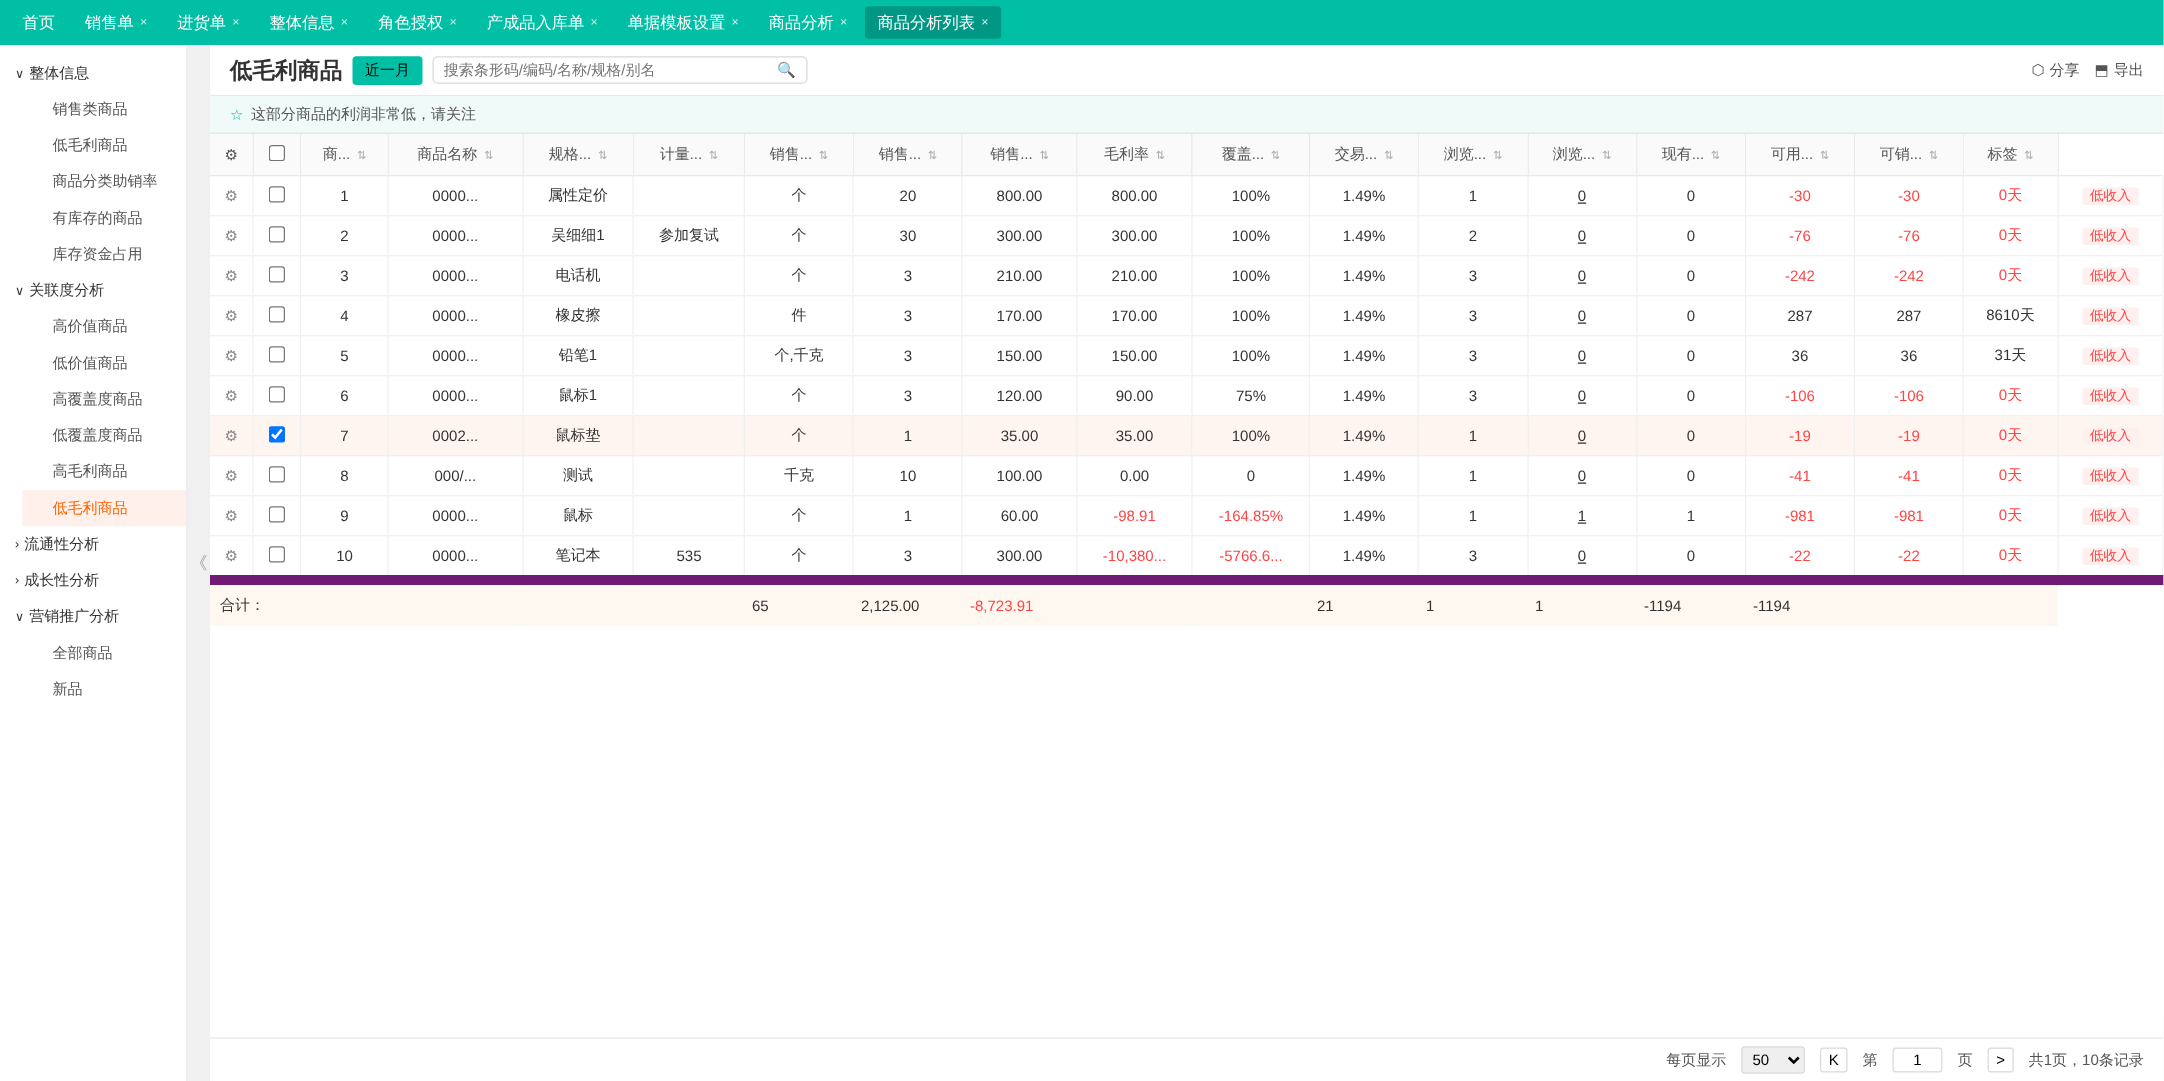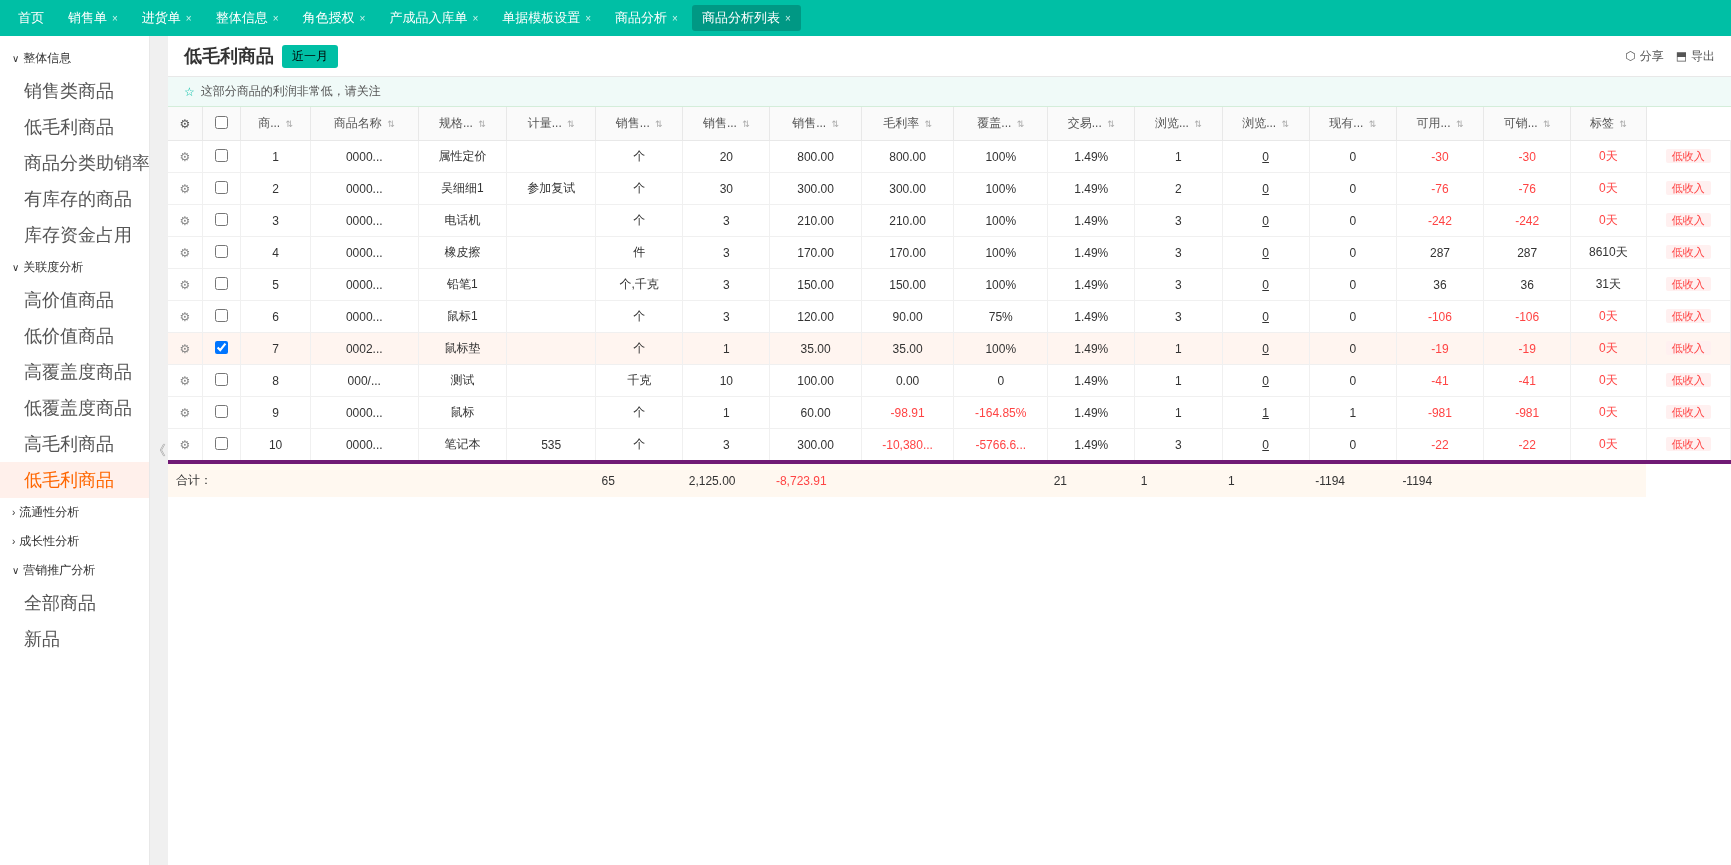--- a/index.html
+++ b/index.html
@@ -51,24 +51,25 @@
       color: #333;
       cursor: pointer;
       font-weight: 500;
     }
     .sidebar-group-header .chevron {
       margin-right: 4px;
       font-size: 10px;
     }
     .sidebar-item {
       padding: 6px 16px 6px 24px;
-      font-size: 18px;
+      font-size: 12px;
       color: #555;
       cursor: pointer;
       white-space: nowrap;
+      margin-left: 18px;
     }
     .sidebar-item.active { background: #fff0eb; color: #ff6600; }
 
     
     .content {
       flex: 1;
       display: flex;
       flex-direction: column;
       overflow: hidden;
       background: #fff;
@@ -245,21 +246,21 @@
 
     
     input[type="checkbox"] { cursor: pointer; }
 
     
     .settings-cell { color: #888; cursor: pointer; }
 
     
     .total-row-wrapper {
       background: #fff8f0;
-      border-top: 4px solid #701a75;
+      border-top: 8px solid #701a75;
       position: sticky;
       bottom: 0;
     }
     .total-row-wrapper td {
       background: #fff8f0;
       font-weight: 500;
       padding: 8px 6px;
     }
   </style>
 </head>
@@ -374,20 +375,24 @@
 
   <button class="sidebar-collapse-btn">
     <span>《</span>
   </button>
 
   <div class="content">
 
     <div class="content-header">
       <span class="page-title">低毛利商品</span>
       <button class="date-filter-btn">近一月</button>
+      <div class="search-box">
+        <input type="text" placeholder="搜索条形码/编码/名称/规格/别名" style="">
+        <span style="color:#999; cursor:pointer;">🔍</span>
+      </div>
       <div class="header-actions">
         <div class="header-btn">
           <span>⬡</span>
           <span>分享</span>
         </div>
         <div class="header-btn">
           <span>⬒</span>
           <span>导出</span>
         </div>
       </div>
@@ -706,14 +711,32 @@
             <td>1</td>
             <td>-1194</td>
             <td>-1194</td>
             <td></td>
             <td></td>
           </tr>
         </tfoot>
       </table>
     </div>
 
+    <div class="bottom-bar">
+      <span>每页显示</span>
+      <select class="page-size-select">
+        <option>50</option>
+        <option>100</option>
+        <option>200</option>
+      </select>
+      <button class="page-nav-btn">
+        <span>K</span>
+      </button>
+      <span>第</span>
+      <input type="text" class="page-input" value="1" style="">
+      <span>页</span>
+      <button class="page-nav-btn">
+        <span>&gt;</span>
+      </button>
+      <span>共1页，10条记录</span>
+    </div>
   </div>
 </div>
 
 </body></html>

